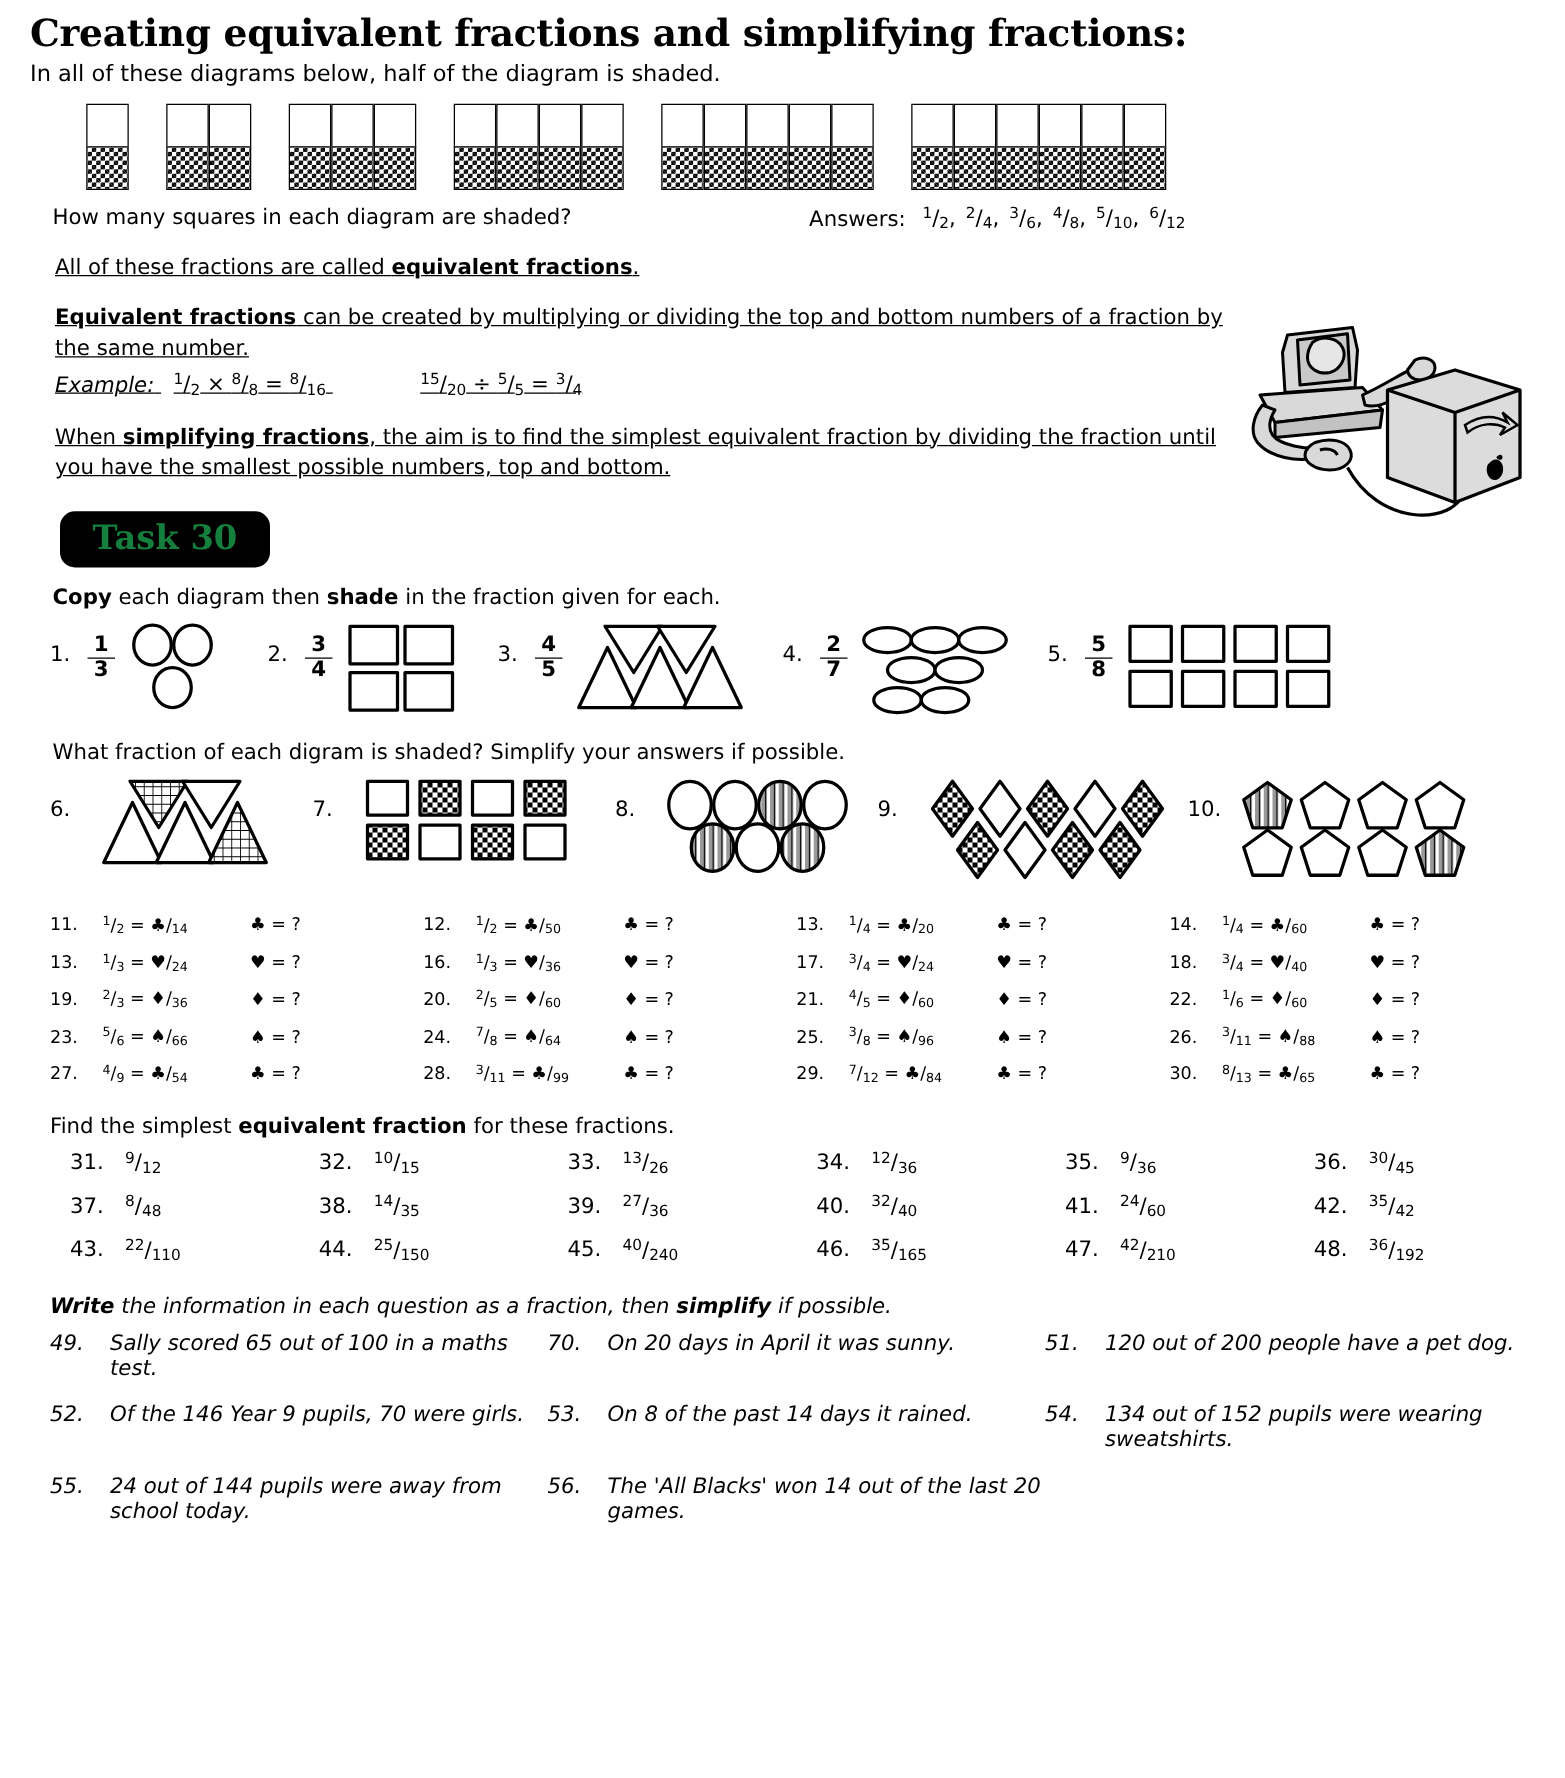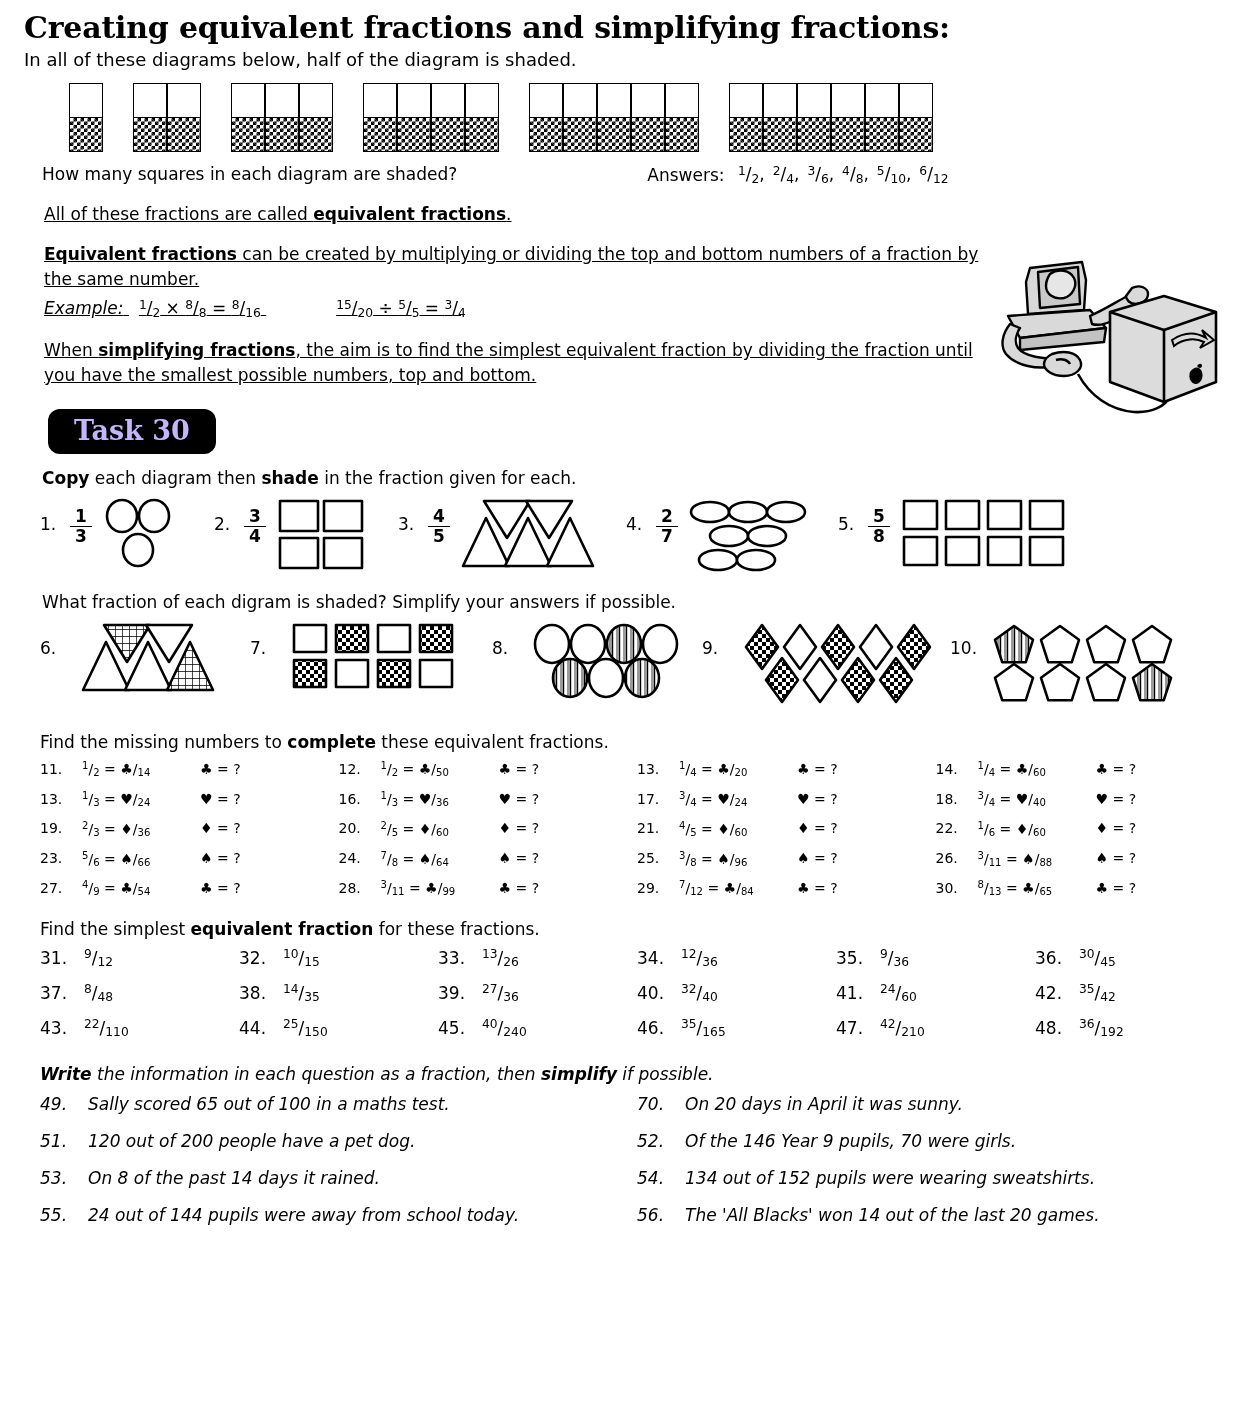--- a/index.html
+++ b/index.html
@@ -48,21 +48,21 @@
   .fr { white-space:nowrap; }
   .fr sup { font-size:0.72em; vertical-align:0.45em; }
   .fr sub { font-size:0.72em; vertical-align:-0.22em; }
 
   
   .clipart { position:absolute; right:22px; top:244px; width:236px; height:180px; }
 
   
   .task-badge {
     display:inline-block;
-    background:#000; color:#c4b5fd;
+    background:#000; color:#15803d;
     font-family:"DejaVu Serif", serif;
     font-weight:bold; font-size:27px;
     padding:6px 26px 8px 26px;
     border-radius:12px;
     margin:22px 0 0 30px;
   }
 
   .instr { font-size:17px; margin:14px 0 0 24px; }
   .instr b { font-weight:bold; }
 
@@ -82,24 +82,24 @@
   .eq-head { font-size:17px; margin-bottom:8px; }
   .eq-grid { display:grid; grid-template-columns:repeat(4, 1fr); row-gap:12px; }
   .eq-cell { display:flex; align-items:baseline; font-size:14px; }
   .eq-no { min-width:42px; }
   .eq-body { min-width:118px; }
   .eq-sym { }
 
   
   .simp-grid { display:grid; grid-template-columns:repeat(6, 1fr); row-gap:13px; }
   .simp-cell { display:flex; align-items:baseline; font-size:17px; }
-  .simp-no { min-width:44px; font-weight:normal; }
-
-  
-  .wp-grid { display:grid; grid-template-columns:1fr 1fr; row-gap:17px; margin-top:10px; }
+  .simp-no { min-width:44px; font-weight:normal;margin-left:16px; }
+
+  
+  .wp-grid { display:grid; grid-template-columns:1fr 1fr 1fr; row-gap:17px; margin-top:10px; }
   .wp-cell { display:flex; font-size:17px; }
   .wp-no { min-width:48px; }
 
   svg { display:block; overflow:visible; }
 </style>
 </head>
 <body>
 
 <div class="page">
 
@@ -583,23 +583,20 @@
             <polygon points="70.0,42.0 89.0,55.8 81.8,78.2 58.2,78.2 51.0,55.8" fill="#fff" stroke="#000" stroke-width="2.6" stroke-linejoin="round"></polygon>
             <polygon points="116.0,42.0 135.0,55.8 127.8,78.2 104.2,78.2 97.0,55.8" fill="#fff" stroke="#000" stroke-width="2.6" stroke-linejoin="round"></polygon>
             <polygon points="162.0,42.0 181.0,55.8 173.8,78.2 150.2,78.2 143.0,55.8" fill="url(#vst)" stroke="#000" stroke-width="2.6" stroke-linejoin="round"></polygon>
           </svg>
         </div>
       </div>
     </div>
 
   
   <div class="eq-section">
-    <div class="eq-head">
-      <span>Find the missing numbers to </span><b>complete</b><span> these equivalent fractions.</span>
-    </div>
     <div class="eq-grid" id="eq-grid">
         <div class="eq-cell">
           <span class="eq-no">11.</span>
           <span class="eq-body fr"><sup>1</sup>/<sub>2</sub> = ♣/<sub>14</sub></span>
           <span class="eq-sym">♣ = ?</span>
         </div>
         <div class="eq-cell">
           <span class="eq-no">12.</span>
           <span class="eq-body fr"><sup>1</sup>/<sub>2</sub> = ♣/<sub>50</sub></span>
           <span class="eq-sym">♣ = ?</span>

